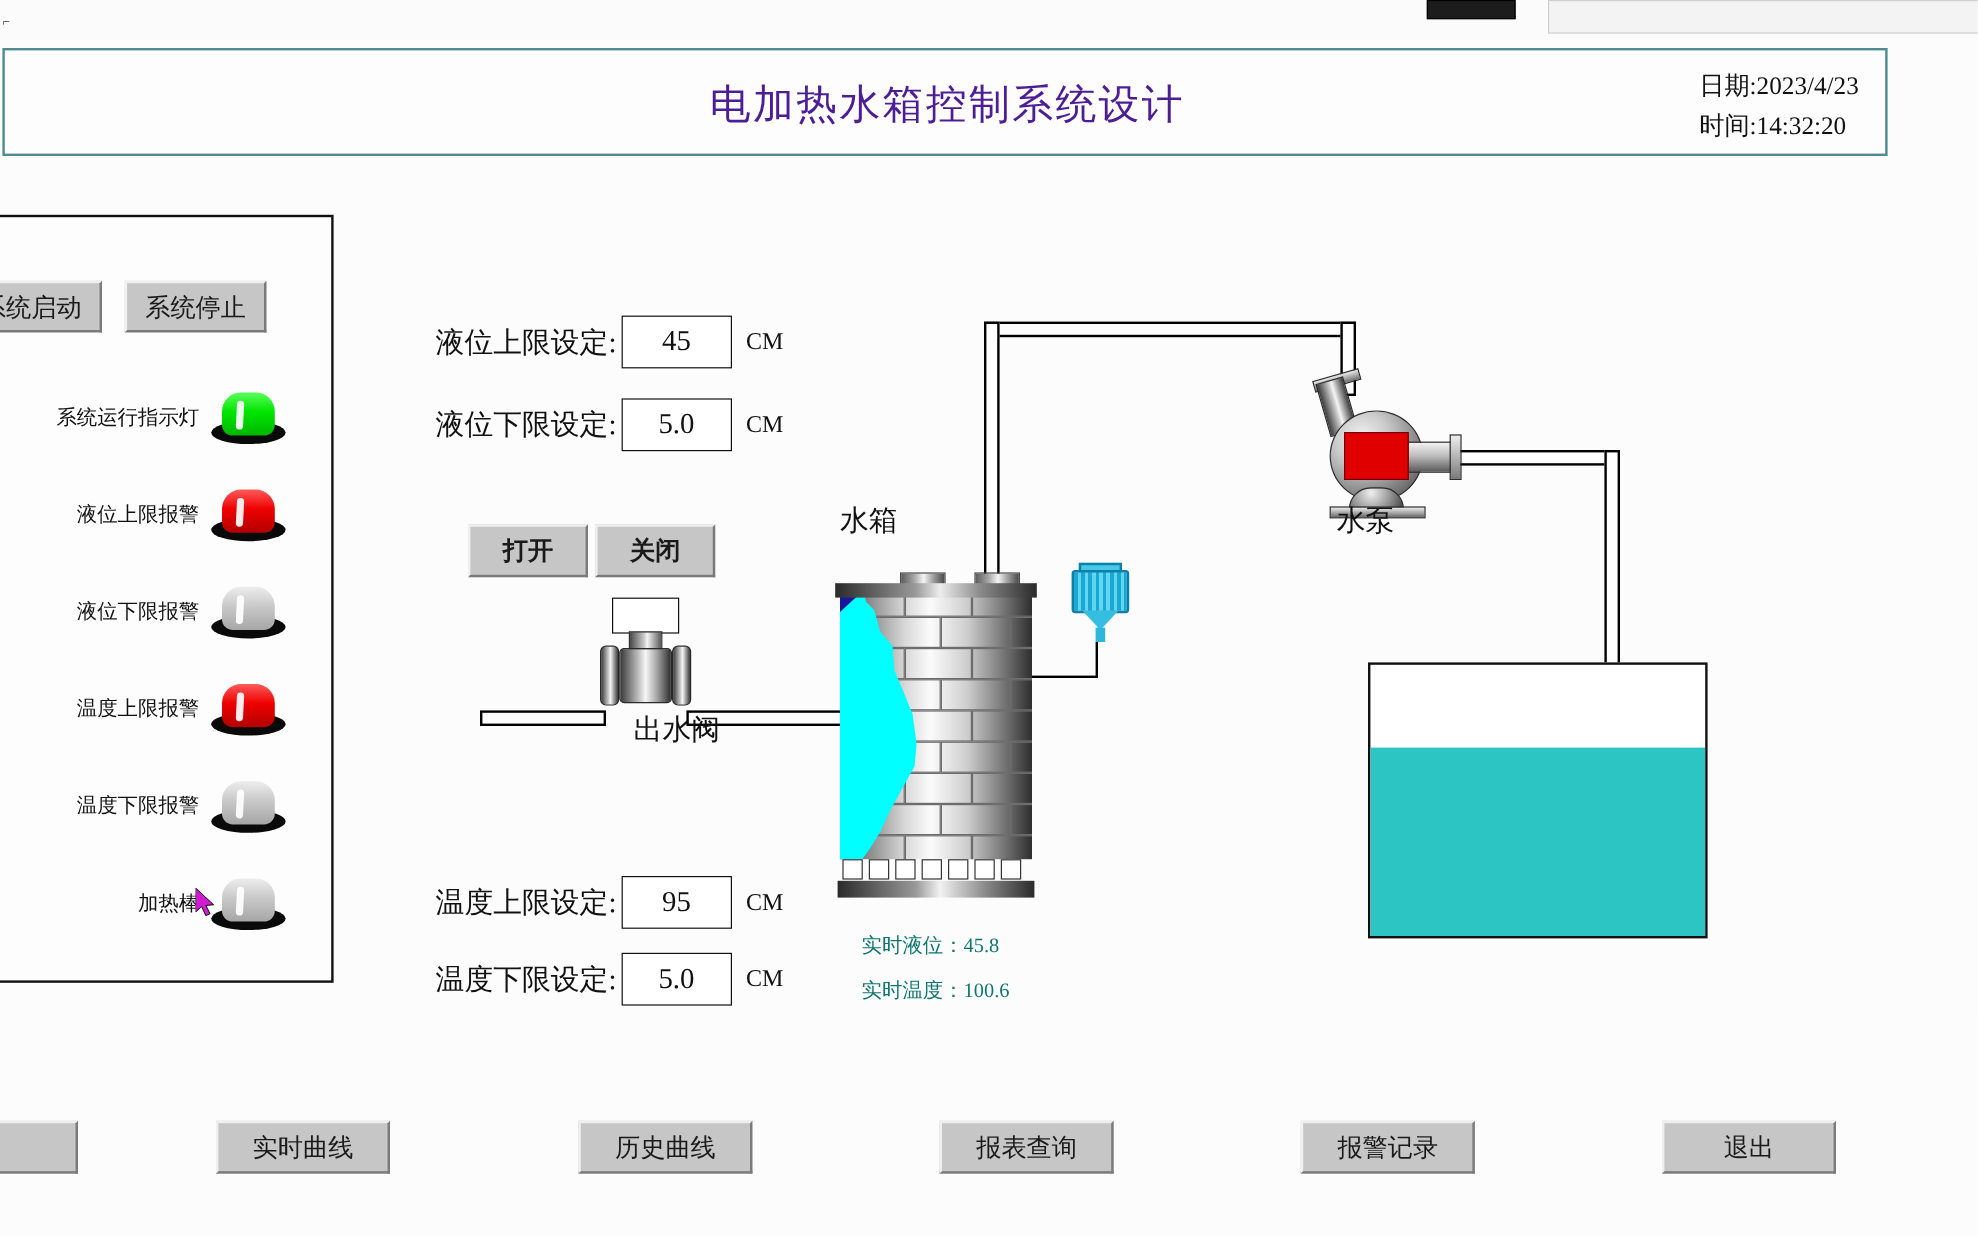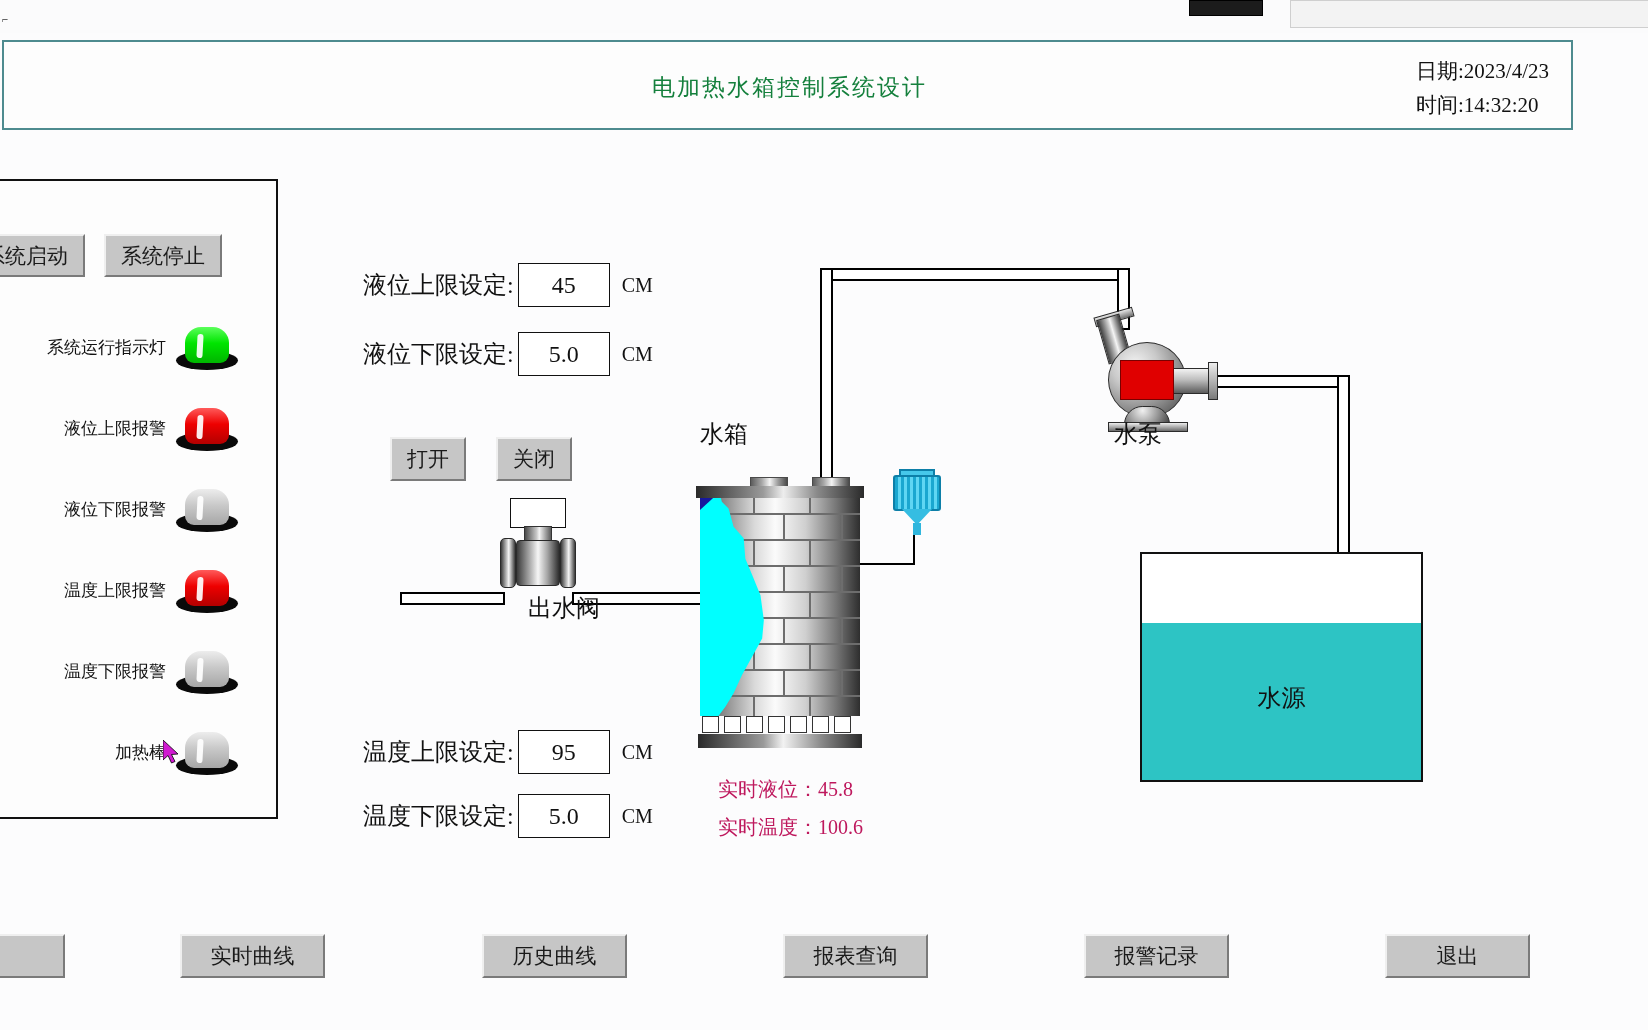--- a/index.html
+++ b/index.html
@@ -19,21 +19,21 @@
   .chrome-tick{position:absolute;left:2px;top:12px;width:10px;height:14px;color:#333;font-size:11px;line-height:14px;}
 
   
   .header{
     position:absolute;left:2px;top:40px;width:1571px;height:90px;
     border:2px solid #4e8b8f;background:#fdfdfd;box-sizing:border-box;
   }
   .header-title{
     position:absolute;left:0;top:0;width:1571px;height:90px;
     display:flex;align-items:center;justify-content:center;
-    font-size:23px;color:#15803d;letter-spacing:2px;
+    font-size:34px;color:#4c1d95;letter-spacing:2px;
   }
   .header-dt{position:absolute;right:22px;top:12px;text-align:left;color:#111;}
   .header-dt div{font-size:21px;line-height:34px;white-space:nowrap;}
 
   
   .panel{
     position:absolute;left:-70px;top:179px;width:348px;height:640px;
     border:2px solid #111;background:#fdfdfd;box-sizing:border-box;
   }
   .btn3d{
@@ -54,21 +54,21 @@
      border-radius:16px 16px 9px 9px;}
   .lamp .gloss{position:absolute;left:21px;bottom:12px;width:6px;height:24px;background:#ffffff;border-radius:3px;opacity:.92;transform:rotate(3deg);}
 
   
   .setrow{position:absolute;display:flex;align-items:center;}
   .setlabel{font-size:24px;color:#111;white-space:nowrap;}
   .setbox{width:90px;height:42px;border:1px solid #111;background:#fff;
     display:flex;align-items:center;justify-content:center;font-size:24px;color:#111;margin-left:4px;}
   .setunit{font-size:20px;color:#111;margin-left:12px;}
 
-  .valve-btn{position:absolute;width:76px;height:44px;}
+  .valve-btn{position:absolute;width:100px;height:44px;font-weight:bold;}
   #btn-open{left:390px;top:437px;}
   #btn-close{left:496px;top:437px;}
 
   
   .pipe{position:absolute;background:#fff;border:2px solid #000;box-sizing:border-box;}
   .pipe-h{height:13px;}
   .pipe-v{width:13px;}
   .pipe-plain{position:absolute;background:#000;}
 
   
@@ -89,21 +89,21 @@
   .nozzle{position:absolute;width:38px;height:40px;
     background:linear-gradient(90deg,#5c5c5c,#a7a7a7 30%,#f4f4f4 52%,#9c9c9c 75%,#4a4a4a);
     border:1px solid #4a4a4a;box-sizing:border-box;}
   .nozzle-neck{position:absolute;width:22px;height:16px;background:#fff;border:1px solid #333;box-sizing:border-box;}
   .tank-legs{position:absolute;left:2px;top:228px;width:156px;height:18px;}
   .tank-leg{position:absolute;top:0;width:17px;height:17px;background:#fff;border:1px solid #333;box-sizing:border-box;}
   .tank-base{position:absolute;left:-2px;top:246px;width:164px;height:14px;
     background:linear-gradient(90deg,#2a2a2a,#9a9a9a 40%,#f2f2f2 52%,#8a8a8a 75%,#2a2a2a);}
   .tank-label{position:absolute;left:700px;top:418px;font-size:24px;color:#111;text-align:right;}
 
-  .readout{position:absolute;font-size:20px;color:#be185d;white-space:nowrap;}
+  .readout{position:absolute;font-size:17px;color:#0f766e;white-space:nowrap;}
 
   
   .sensor{position:absolute;left:893px;top:475px;width:48px;height:60px;}
   .sensor-head{position:absolute;left:0;top:0;width:48px;height:36px;
     background:repeating-linear-gradient(90deg,#1aa7d0 0 3px,#5fd6f3 3px 6px);
     border:2px solid #0d7fa8;box-sizing:border-box;border-radius:3px;}
   .sensor-cap{position:absolute;left:6px;top:-6px;width:36px;height:8px;background:#46c8ea;border:2px solid #0d7fa8;box-sizing:border-box;}
   .sensor-cone{position:absolute;left:9px;top:34px;width:0;height:0;
     border-left:15px solid transparent;border-right:15px solid transparent;border-top:16px solid #35bde2;}
   .sensor-stem{position:absolute;left:20px;top:48px;width:8px;height:12px;background:#2fb6dd;}
@@ -355,21 +355,20 @@
     <div class="pump-shaft"></div>
     <div class="pump-outflange"></div>
     <div class="pump-motor"></div>
     <div class="pump-pedestal"></div>
     <div class="pump-foot"></div>
   </div>
   <div class="pump-label">水泵</div>
 
   <div class="reservoir">
     <div class="res-water"></div>
-    <div class="res-label">水源</div>
   </div>
 
   <div class="btn3d bottom-btn" style="left:-80px;"></div>
   <div class="btn3d bottom-btn" style="left:180px;">实时曲线</div>
   <div class="btn3d bottom-btn" style="left:482px;">历史曲线</div>
   <div class="btn3d bottom-btn" style="left:783px;">报表查询</div>
   <div class="btn3d bottom-btn" style="left:1084px;">报警记录</div>
   <div class="btn3d bottom-btn" style="left:1385px;">退出</div>
 
   <svg class="cursor" viewBox="0 0 20 28">

